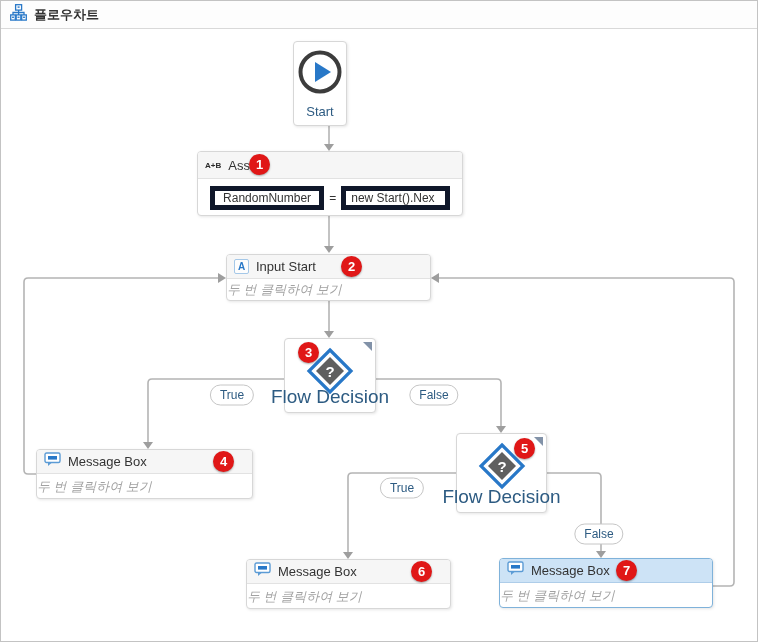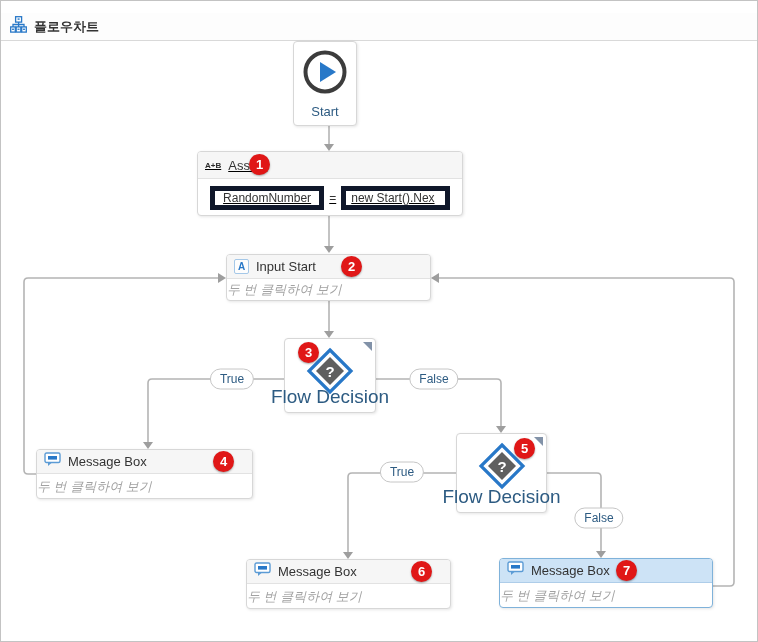--- a/index.html
+++ b/index.html
@@ -1,31 +1,31 @@
 <!DOCTYPE html>
 <html><head>
 <meta charset="utf-8">
 <style>
   html,body{margin:0;padding:0;background:#fff;}
   *{box-sizing:border-box;font-family:"Liberation Sans","DejaVu Sans",sans-serif;}
   .stage{position:relative;width:758px;height:642px;background:#fff;border:1px solid #c3c3c3;overflow:hidden;}
-  .titlebar{position:absolute;left:0;top:12px;width:100%;height:28px;background:#fdfdfd;border-bottom:1px solid #d9d9d9;display:flex;align-items:center;padding-left:9px;gap:7px;}
+  .titlebar{position:absolute;left:0;top:0;width:100%;height:28px;background:#fdfdfd;border-bottom:1px solid #d9d9d9;display:flex;align-items:center;padding-left:9px;gap:7px;}
   .titlebar .title{font-size:13px;font-weight:bold;color:#333;}
   svg.wires{position:absolute;left:0;top:0;width:758px;height:642px;pointer-events:none;}
   .node{position:absolute;background:#fff;border:1px solid #d7d7d7;border-radius:4px;box-shadow:1px 1px 3px rgba(0,0,0,.10);}
   
-  .start{width:64px;height:85px;display:flex;flex-direction:column;align-items:center;justify-content:center;gap:4px;}
+  .start{width:54px;height:85px;display:flex;flex-direction:column;align-items:center;justify-content:center;gap:4px;}
   .start .lbl{font-size:13px;color:#2d5b82;}
   
   .act .hdr{height:24px;background:#f6f6f6;border-bottom:1px solid #e2e2e2;border-radius:3px 3px 0 0;display:flex;align-items:center;gap:7px;padding:0 7px;}
   .act .hdr .lbl{font-size:13px;color:#333;}
   .act .body{display:flex;align-items:center;}
   .hint{font-size:13px;font-style:italic;color:#a2a2a2;}
   
-  .assign{width:266px;height:65px;text-decoration:underline;}
+  .assign{width:266px;height:65px;}
   .assign .hdr{height:27px;}
   .assign .body{height:37px;gap:5px;padding:0 12px;justify-content:flex-start;}
   .abox{height:24px;border:5px solid #0f172a;background:#fff;font-size:12px;color:#333;display:flex;align-items:center;overflow:hidden;white-space:nowrap;}
   .abox.l{width:120px;justify-content:center;}
   .abox.r{width:114px;padding-left:5px;}
   .eq{font-size:12px;color:#333;}
   .aplusb{font-size:8px;font-weight:bold;color:#2b2b2b;letter-spacing:0px;}
   
   .dlg{width:205px;height:47px;}
   .dlg .body{height:22px;}
@@ -35,21 +35,21 @@
   .mbox.sel .hdr{background:#cde3f6;border-bottom:1px solid #aecdе9;border-bottom:1px solid #aecde9;}
   .dlgicon{width:15px;height:15px;border:1px solid #a5c8e8;border-radius:2px;background:#fdfdfd;display:flex;align-items:center;justify-content:center;font-size:10px;font-weight:bold;color:#2878c8;}
   
   .dec{display:flex;flex-direction:column;align-items:center;justify-content:flex-end;padding-bottom:4px;}
   .dec .lbl{font-size:19px;color:#2d5b82;white-space:nowrap;}
   .fold{position:absolute;top:3px;right:3px;width:0;height:0;border-top:9px solid #8292a8;border-left:9px solid transparent;}
   .dec .dia{position:absolute;left:50%;top:8px;transform:translateX(-50%);}
   
   .badge{position:absolute;width:21px;height:21px;border-radius:50%;background:#e01717;color:#fff;font-size:13px;font-weight:bold;display:flex;align-items:center;justify-content:center;box-shadow:0 1px 2px rgba(0,0,0,.35);z-index:5;}
   
-  .pill{position:absolute;transform:translate(-50%,-50%);height:21px;line-height:19px;padding:0 9px;background:#fff;border:1px solid #c6c6c6;border-radius:11px;font-size:12px;color:#2d5b82;z-index:4;}
+  .pill{position:absolute;transform:translate(-50%,-50%);height:21px;line-height:19px;padding:0 9px;background:#fff;border:1px solid #c6c6c6;border-radius:11px;font-size:12px;color:#2d5b82;z-index:4;margin-top:16px;}
 </style>
 </head>
 <body>
 
 <div class="stage">
 
   <div class="titlebar">
     <span>
       <svg width="17" height="17" viewBox="0 0 17 17">
         <g fill="none" stroke="#2878c8" stroke-width="1.3">

